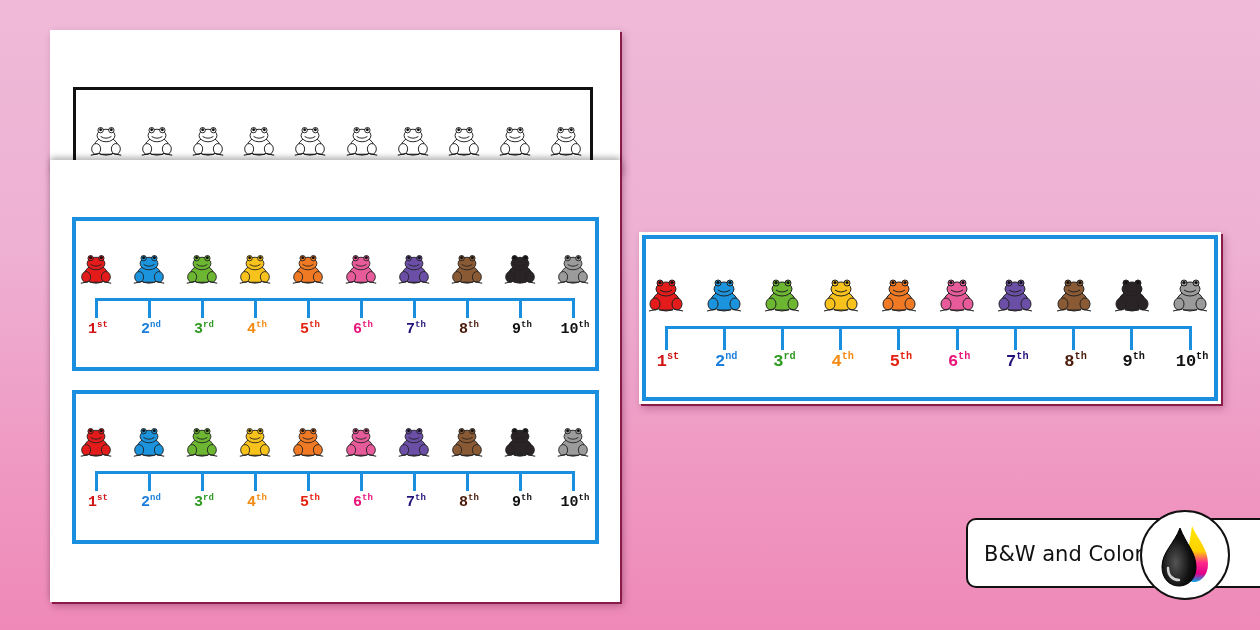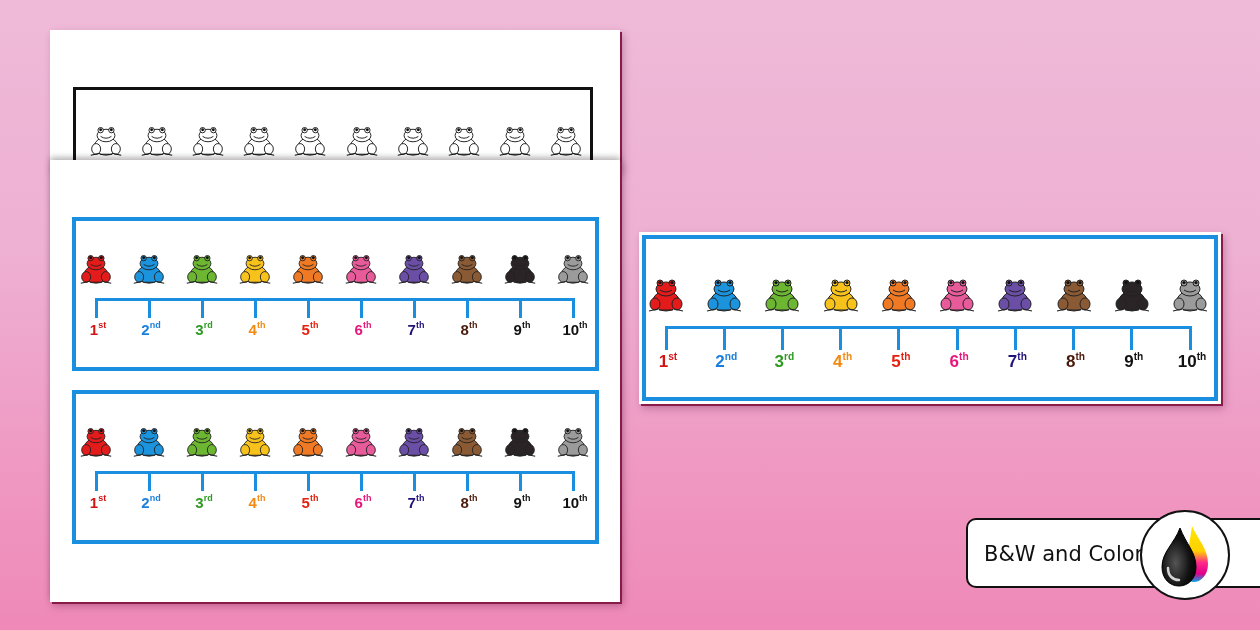--- a/index.html
+++ b/index.html
@@ -27,21 +27,21 @@
   .strip-2 { left:22px; top:230px; width:527px; height:154px; }
   .side-card {
     position:absolute; left:639px; top:232px; width:582px; height:172px; background:#fff;
     box-shadow: 2px 2px 0 #8a1a48, 3px 4px 8px rgba(90,20,60,0.35);
   }
   .side-card .strip { left:3px; top:3px; width:576px; height:166px; }
   .frog { position:absolute; }
   .frog svg { display:block; }
   .numline { position:absolute; }
   .numline .bar { position:absolute; background:#1a8fe0; }
-  .ordinal { position:absolute; font-weight:bold; white-space:nowrap; transform:translateX(-50%); }
+  .ordinal { position:absolute; font-weight:bold; white-space:nowrap; transform:translateX(-50%);font-family:Liberation Mono, monospace; }
   .ordinal sup { font-size:60%; vertical-align: top; position:relative; top:-1px; }
   .watermark { position:absolute; right:6px; bottom:3px; font-size:4px; color:#bbb; }
 
   .badge {
     position:absolute; left:966px; top:518px; width:320px; height:70px;
     background:#fff; border:2px solid #111; border-radius:10px; box-sizing:border-box;
   }
   .badge-label { position:absolute; left:16px; top:22px; font-size:21px; color:#111; font-family:"DejaVu Sans", sans-serif; }
   .badge-circle {
     position:absolute; left:1140px; top:510px; width:90px; height:90px; border-radius:50%;

